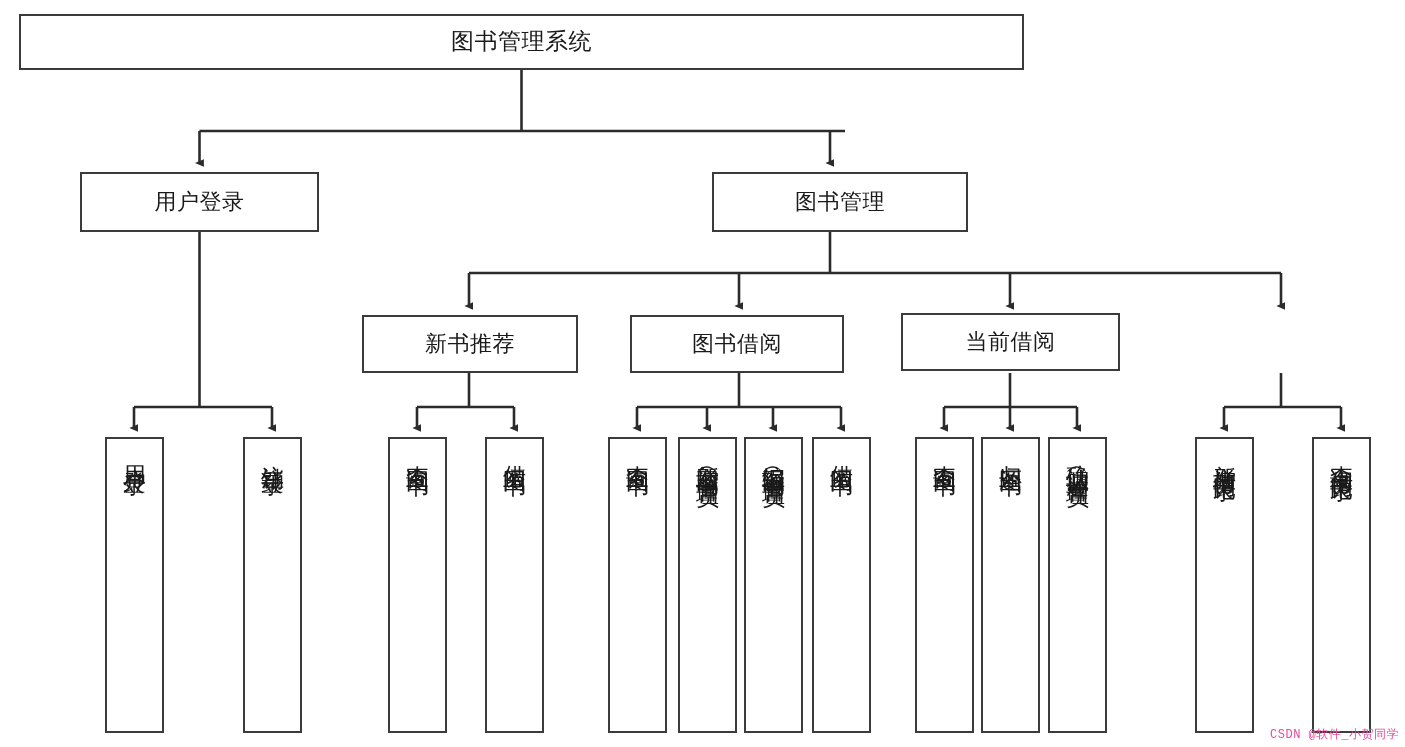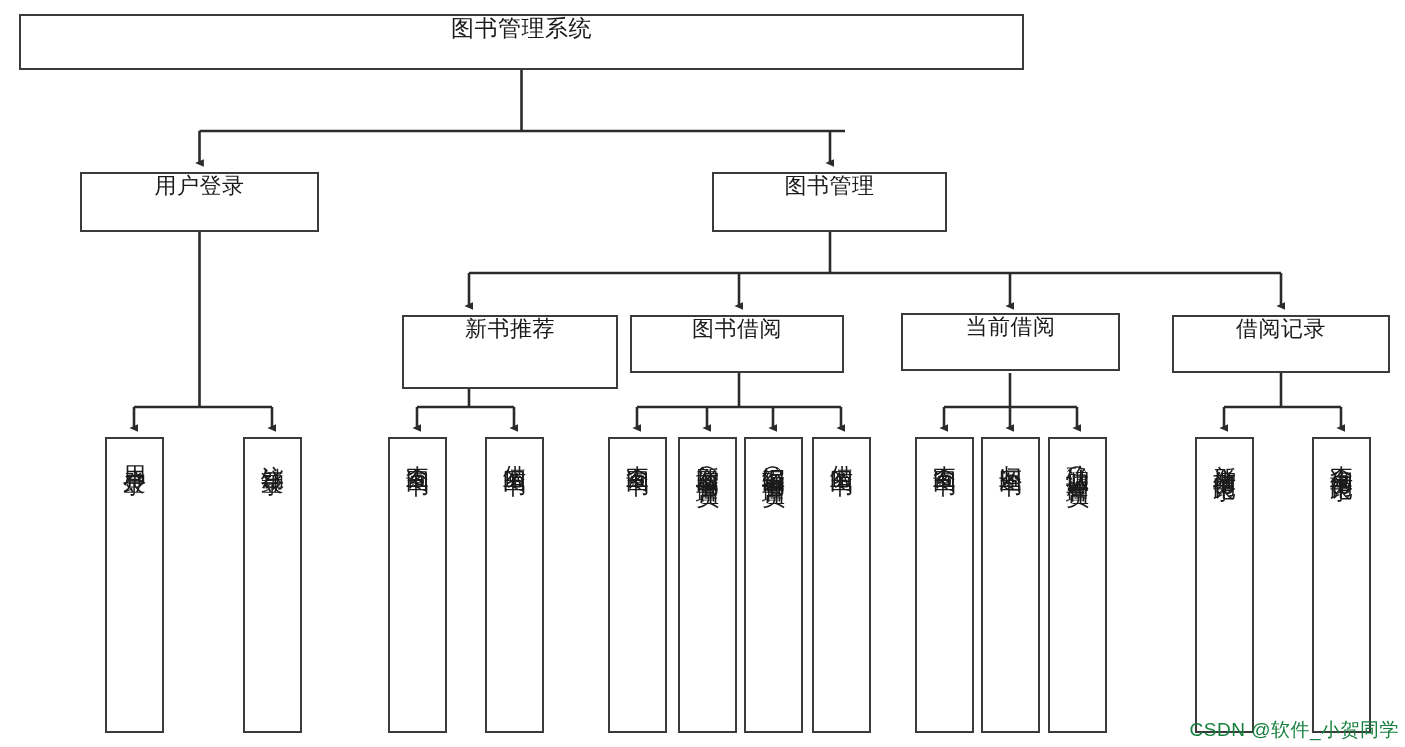--- a/index.html
+++ b/index.html
@@ -24,21 +24,21 @@
     width: 1405px;
     height: 747px;
     pointer-events: none;
   }
   .node {
     position: absolute;
     box-sizing: border-box;
     background: #ffffff;
     border: 2px solid #3b3b3b;
     display: flex;
-    align-items: flex-start;
+    align-items: center;
     justify-content: center;
     color: #1a1a1a;
   }
   .node-label {
     display: block;
     text-align: center;
     line-height: 1.12;
     white-space: pre-line;
   }
   .node.horizontal .node-label {
@@ -55,25 +55,26 @@
     font-size: 23px;
     line-height: 1.0;
     letter-spacing: 3px;
     white-space: nowrap;
   }
   .node.root .node-label { font-size: 23px; }
   #watermark {
     position: absolute;
     right: 6px;
     bottom: 4px;
-    font-size: 19px;
-    color: #15803d;
+    font-size: 12px;
+    color: #ec4899;
     letter-spacing: 0.5px;
     white-space: nowrap;
     user-select: none;
+    font-family: Liberation Mono, monospace;
   }
 </style>
 </head>
 <body>
 
 <div id="diagram-canvas">
 
   <svg id="edges-layer" viewBox="0 0 1405 747" width="1405" height="747" xmlns="http://www.w3.org/2000/svg">
     <defs>
       <marker id="arrowhead" markerWidth="9" markerHeight="9" refX="4.2" refY="4.4" orient="auto" markerUnits="userSpaceOnUse">
@@ -124,35 +125,32 @@
     </g>
   </svg>
 
   <div class="node horizontal root" style="left:19px; top:14px; width:1005px; height:56px;">
     <span class="node-label">图书管理系统</span>
   </div>
 
   <div class="node horizontal" style="left:80px; top:172px; width:239px; height:60px;">
     <span class="node-label">用户登录</span>
   </div>
-  <div class="node horizontal" style="left:712px; top:172px; width:235px; height:60px;">
+  <div class="node horizontal" style="left:712px; top:172px; width:256px; height:60px;">
     <span class="node-label">图书管理</span>
   </div>
 
-  <div class="node horizontal" style="left:362px; top:315px; width:216px; height:74px;margin-left:40px;">
+  <div class="node horizontal" style="left:362px; top:315px; width:216px; height:58px;">
     <span class="node-label">新书推荐</span>
   </div>
   <div class="node horizontal" style="left:630px; top:315px; width:214px; height:58px;">
     <span class="node-label">图书借阅</span>
   </div>
   <div class="node horizontal" style="left:901px; top:313px; width:219px; height:58px;">
     <span class="node-label">当前借阅</span>
-  </div>
-  <div class="node horizontal" style="left:1172px; top:315px; width:218px; height:58px;">
-    <span class="node-label">借阅记录</span>
   </div>
 
   <div class="node vertical" style="left:105px; top:437px; width:59px; height:296px;">
     <span class="node-label">用户登录</span>
   </div>
   <div class="node vertical" style="left:243px; top:437px; width:59px; height:296px;">
     <span class="node-label">注销登录</span>
   </div>
   <div class="node vertical" style="left:388px; top:437px; width:59px; height:296px;">
     <span class="node-label">查询图书</span>

